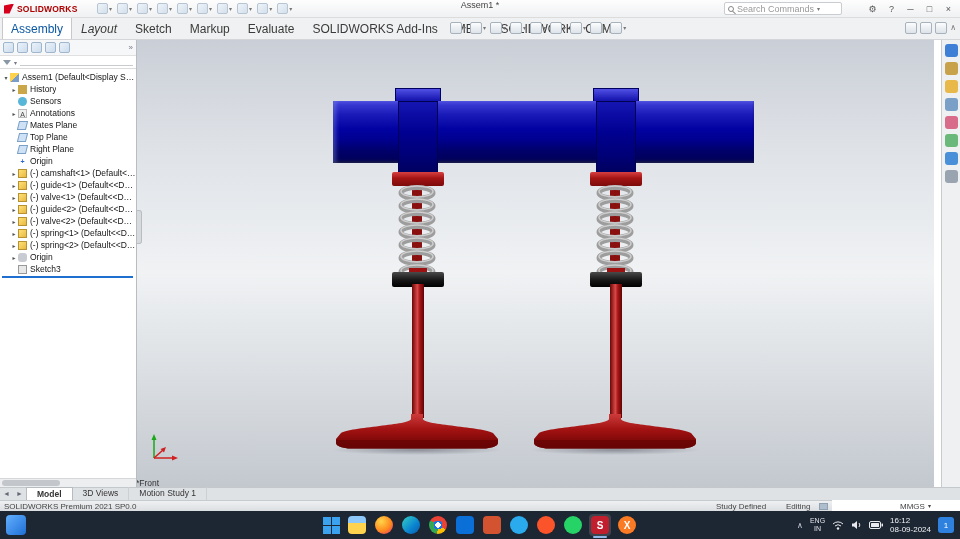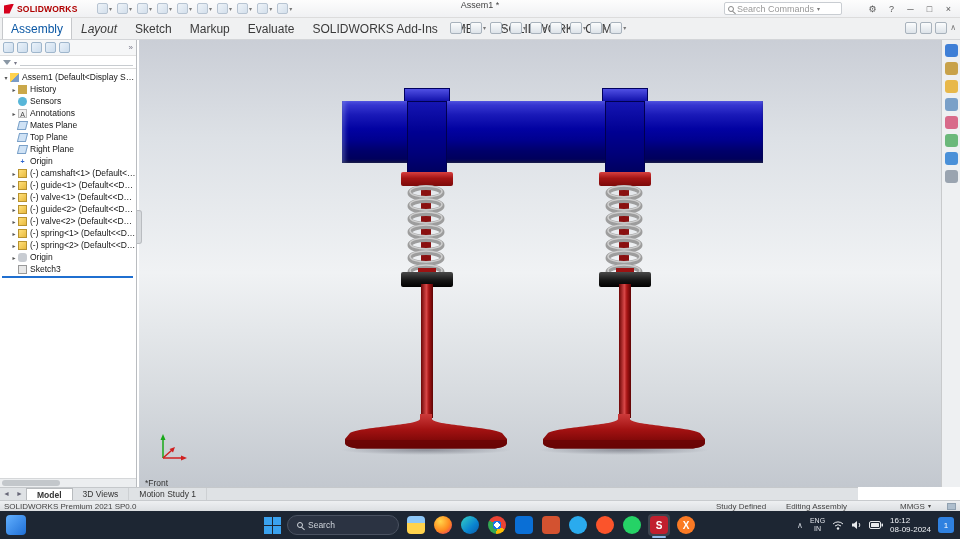--- a/index.html
+++ b/index.html
@@ -54,44 +54,44 @@
 .ti-origin{color:#2f66d0;font-weight:bold}
 .ti-part{background:linear-gradient(135deg,#ffe07a,#e8b93e);border:1px solid #b8922e}
 .ti-mates{background:#c8ccd2;border-radius:3px}
 .ti-sketch{background:#e8e8e8;border:1px solid #999}
 #rollback{height:2px;background:#1f6fd0;margin:1px 2px 0;width:131px}
 #panel-hscroll{position:absolute;left:0;bottom:0;width:136px;height:9px;background:#eceef0;border-top:1px solid #d5d7d9}
 #panel-hscroll .thumb{position:absolute;left:2px;top:1px;width:58px;height:6px;background:#c3c7cb;border-radius:3px}
 #splitter-handle{position:absolute;left:137px;top:210px;width:5px;height:34px;background:#d8dbde;border:1px solid #b9bcc0;border-left:none;border-radius:0 3px 3px 0;z-index:11}
 
 
-#viewport{position:absolute;left:139px;top:40px;width:804px;height:447px;overflow:hidden;background:linear-gradient(180deg,#caced6 0%,#dde1e6 22%,#f0f2f4 52%,#d8dce0 78%,#c3c8cf 100%)}
+#viewport{position:absolute;left:130px;top:40px;width:804px;height:447px;overflow:hidden;background:linear-gradient(180deg,#caced6 0%,#dde1e6 22%,#f0f2f4 52%,#d8dce0 78%,#c3c8cf 100%)}
 .mpart{position:absolute}
 #camshaft-bar{left:203px;top:61px;width:421px;height:62px;background:linear-gradient(180deg,#4242da 0%,#1a1ab8 22%,#0202a2 45%,#000090 62%,#00006b 80%,#000054 100%);box-shadow:inset 3px 0 4px rgba(160,180,255,.35),inset 0 -2px 2px rgba(0,0,0,.45)}
 .fcap{width:46px;height:13px;background:linear-gradient(180deg,#5050e4,#1212ac);border:1px solid #000060;border-bottom:none}
 .fbody{width:40px;height:77px;background:linear-gradient(180deg,#1515b2 0%,#000092 40%,#000078 70%,#000058 100%);border:1px solid #000050}
 .collar{width:52px;height:14px;background:linear-gradient(180deg,#d84040,#a31414 45%,#7c0a0a);border-radius:2px}
 .seat{width:18px;height:10px;background:#9c1212}
 .retainer{width:52px;height:15px;background:linear-gradient(180deg,#4a4a4a,#161616 55%,#000);border-radius:2px}
 .stem{width:12px;height:134px;background:linear-gradient(90deg,#6d0606,#d84848 45%,#a81616 65%,#5e0404)}
 .vshadow{width:172px;height:10px;background:radial-gradient(ellipse at center,rgba(40,40,55,.38),rgba(40,40,55,0) 70%)}
 #view-label{left:6px;top:438px;font-size:8.5px;color:#333}
 
 
 #taskpane{position:absolute;right:0;top:40px;width:19px;bottom:52px;background:#eef0f2;border-left:1px solid #c8cacc;display:flex;flex-direction:column;align-items:center;padding-top:4px;gap:5px;z-index:10}
 .tpicon{width:13px;height:13px;border-radius:3px}
 
 
-#bottomtabs{position:absolute;left:0;top:487px;width:858px;height:13px;background:#dfe2e5;border-top:1px solid #c5c8cb;display:flex;align-items:center;font-size:8.5px;z-index:20}
+#bottomtabs{position:absolute;left:0;top:487px;width:960px;height:13px;background:#dfe2e5;border-top:1px solid #c5c8cb;display:flex;align-items:flex-end;font-size:8.5px;z-index:20}
 .btnav{width:13px;text-align:center;line-height:12px;color:#667;font-size:7px}
 .btab{padding:0 10px;line-height:12px;color:#333;border-right:1px solid #cdd0d3}
 .btab.active{background:#fff;font-weight:bold;border:1px solid #b8bbbe;border-bottom:none}
 
 
-#statusbar{position:absolute;left:0;top:500px;width:960px;height:11px;background:linear-gradient(180deg,#eef0f2,#dcdfe2);border-top:1px solid #c8cbce;font-size:8px;color:#444;z-index:20}
+#statusbar{position:absolute;left:0;top:500px;width:832px;height:11px;background:linear-gradient(180deg,#eef0f2,#dcdfe2);border-top:1px solid #c8cbce;font-size:8px;color:#444;z-index:20}
 #statusbar .sbi{position:absolute;top:1px}
 #sb-left{left:4px}
 #sb-status{left:716px}
 #sb-mode{left:786px}
 #sb-units{left:900px}
 #sb-units-caret{left:928px;font-size:6px;top:2px}
 #sb-icon{position:absolute;right:4px;top:2px;width:9px;height:7px;background:#aebecd;border:1px solid #8fa0b0}
 
 
 #taskbar{position:absolute;left:0;top:511px;width:960px;height:28px;background:#1d2633;z-index:40}
@@ -470,24 +470,20 @@
 
 <div id="taskbar">
   <div id="tb-left"></div>
   <div id="tb-center">
     <div id="win-logo">
         <i></i>
         <i></i>
         <i></i>
         <i></i>
       </div>
-    <div id="search-pill">
-      <span class="mag light"></span>
-      <span>Search</span>
-    </div>
     <div id="pinned-apps" style="display:flex;gap:5px;align-items:center">
         <span class="appwrap">
           <span class="app" style="background: linear-gradient(rgb(142, 200, 248) 40%, rgb(255, 211, 77) 40%);"></span>
         </span>
         <span class="appwrap">
           <span class="app circle" style="background: radial-gradient(circle at 35% 30%, rgb(255, 213, 74), rgb(255, 138, 30) 55%, rgb(227, 51, 109) 95%);"></span>
         </span>
         <span class="appwrap">
           <span class="app circle" style="background: linear-gradient(135deg, rgb(53, 210, 196), rgb(10, 132, 208) 60%, rgb(11, 90, 168));"></span>
         </span>

